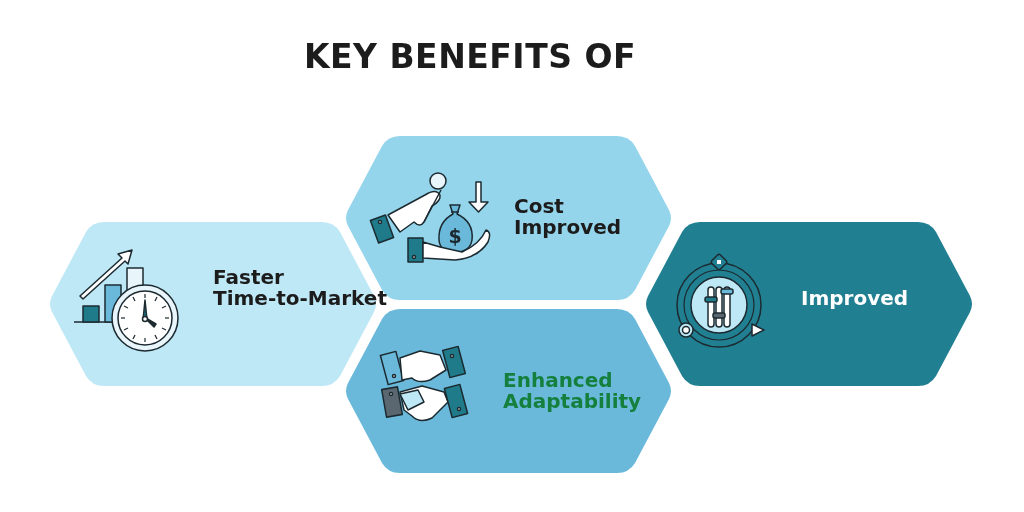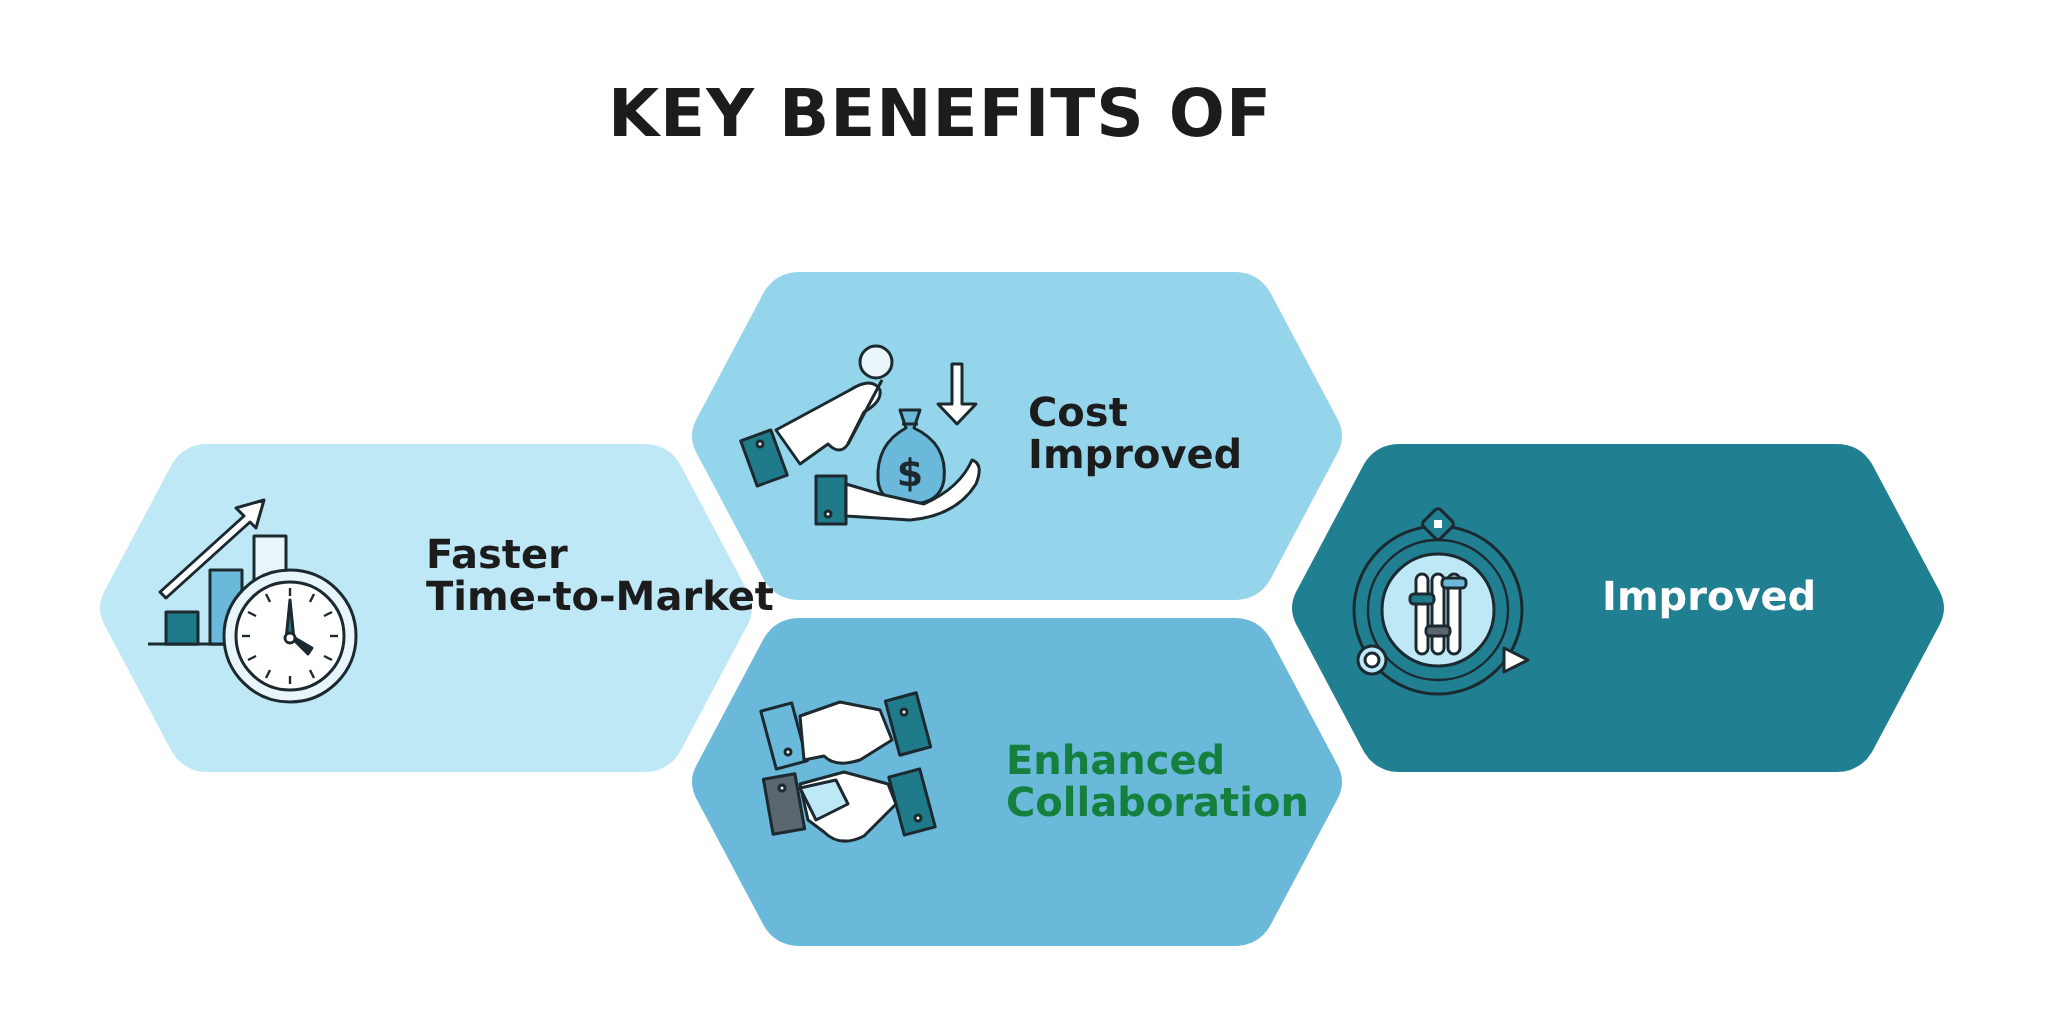--- a/index.html
+++ b/index.html
@@ -113,18 +113,18 @@
   <span>Time-to-Market</span>
 </div>
 
 <div class="label" style="left:514px; top:196px; color:#1c1c1c;">
   <span>Cost</span>
   <span>Improved</span>
 </div>
 
 <div class="label" style="left:503px; top:370px; color:#15803d;">
   <span>Enhanced</span>
-  <span>Collaboration</span>
+  <span>Adaptability</span>
 </div>
 
 <div class="label" style="left:801px; top:288px; color:#ffffff;text-align:center;">
   <span>Improved</span>
 </div>
 
 </body></html>

